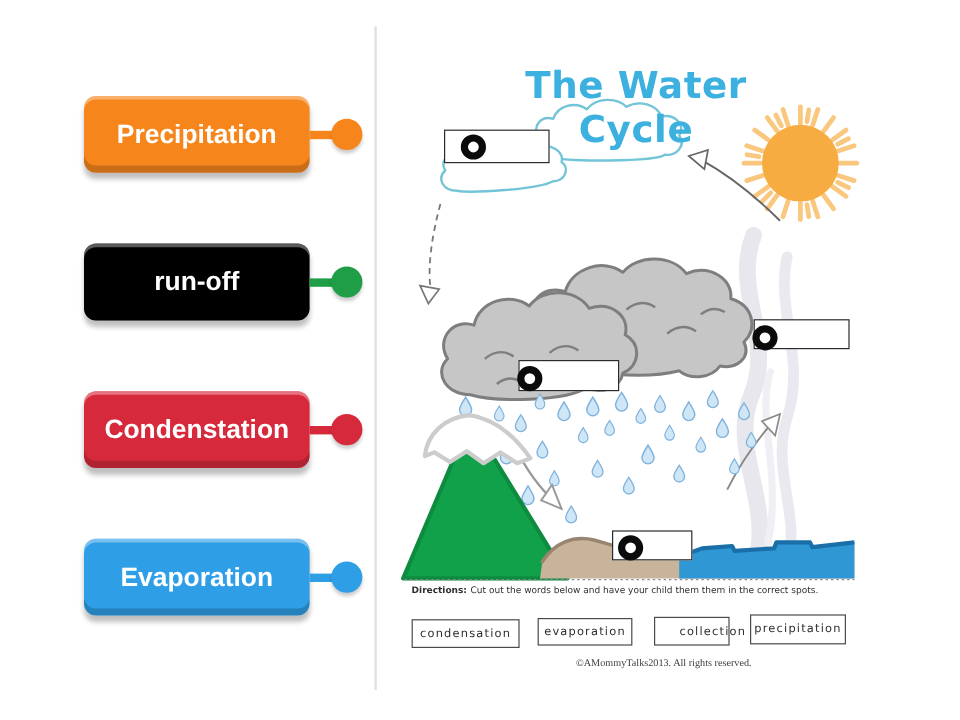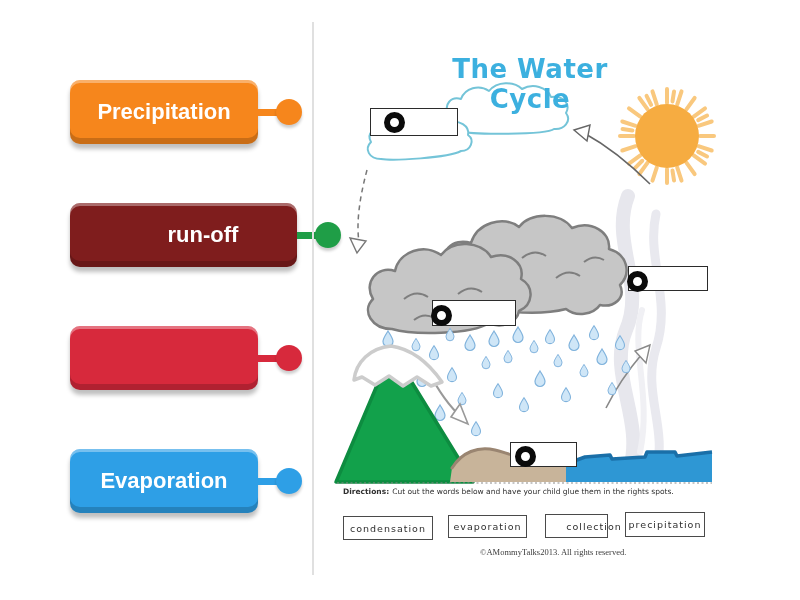--- a/index.html
+++ b/index.html
@@ -10,37 +10,37 @@
   
   .chip{
     position:absolute;left:70px;width:188px;height:64px;border-radius:10px;
     display:flex;align-items:center;justify-content:center;
     color:#fff;font-weight:bold;font-size:22px;
     box-shadow:0 5px 4px rgba(0,0,0,0.25),
                inset 0 3px 0 rgba(255,255,255,0.35),
                inset 0 -6px 0 rgba(0,0,0,0.18);
   }
   .chip-orange{background:#F6861C;}
-  .chip-green{background:#7f1d1d;padding-left:39px;}
+  .chip-green{background:#000000;}
   .chip-red{background:#D7293C;}
   .chip-blue{background:#2E9FE6;}
   .chip-stem{position:absolute;left:100%;top:50%;margin-top:-3.5px;width:22px;height:7px;}
   .chip-dot{position:absolute;left:calc(100% + 18px);top:50%;margin-top:-13px;
     width:26px;height:26px;border-radius:50%;box-shadow:0 3px 3px rgba(0,0,0,0.2);}
   .chip-orange .chip-stem,.chip-orange .chip-dot{background:#F6861C;}
   .chip-green .chip-stem,.chip-green .chip-dot{background:#1F9E47;}
   .chip-red .chip-stem,.chip-red .chip-dot{background:#D7293C;}
   .chip-blue .chip-stem,.chip-blue .chip-dot{background:#2E9FE6;}
 
   .divider{position:absolute;left:312px;top:22px;width:2px;height:553px;background:#E0E0E0;}
 
   
   .ws-title{
     position:absolute;left:425px;top:54px;width:210px;text-align:center;
-    font-weight:bold;font-size:26px;color:#3CB0DF;letter-spacing:0.5px;
+    font-weight:bold;font-size:31px;color:#3CB0DF;letter-spacing:0.5px;
     font-family:"DejaVu Sans",sans-serif;
   }
   .drop-zone{
     position:absolute;background:#fff;border:1.4px solid #2B2B2B;box-sizing:border-box;
   }
   .zone-ring{
     position:absolute;width:9px;height:9px;border:6px solid #0B0B0B;border-radius:50%;
     background:#fff;
   }
   .dz1{left:370px;top:108px;width:88px;height:28px;}
@@ -232,20 +232,21 @@
     <span>Precipitation</span>
     <span class="chip-stem"></span>
     <span class="chip-dot"></span>
   </div>
   <div class="chip chip-green" style="top:203px">
     <span>run-off</span>
     <span class="chip-stem"></span>
     <span class="chip-dot"></span>
   </div>
   <div class="chip chip-red" style="top:326px">
+    <span>Condenstation</span>
     <span class="chip-stem"></span>
     <span class="chip-dot"></span>
   </div>
   <div class="chip chip-blue" style="top:449px">
     <span>Evaporation</span>
     <span class="chip-stem"></span>
     <span class="chip-dot"></span>
   </div>
 </div>
 
@@ -260,21 +261,21 @@
   <span class="zone-ring"></span>
 </div>
 <div class="drop-zone dz3">
   <span class="zone-ring"></span>
 </div>
 <div class="drop-zone dz4">
   <span class="zone-ring"></span>
 </div>
 
 <div class="directions">
-  <b>Directions:</b><span>Cut out the words below and have your child glue them in the rights spots.</span>
+  <b>Directions:</b><span>Cut out the words below and have your child them them in the correct spots.</span>
 </div>
 
 <div class="word-box wb1">
   <span>condensation</span>
 </div>
 <div class="word-box wb2">
   <span>evaporation</span>
 </div>
 <div class="word-box wb3">
   <span>collection</span>

